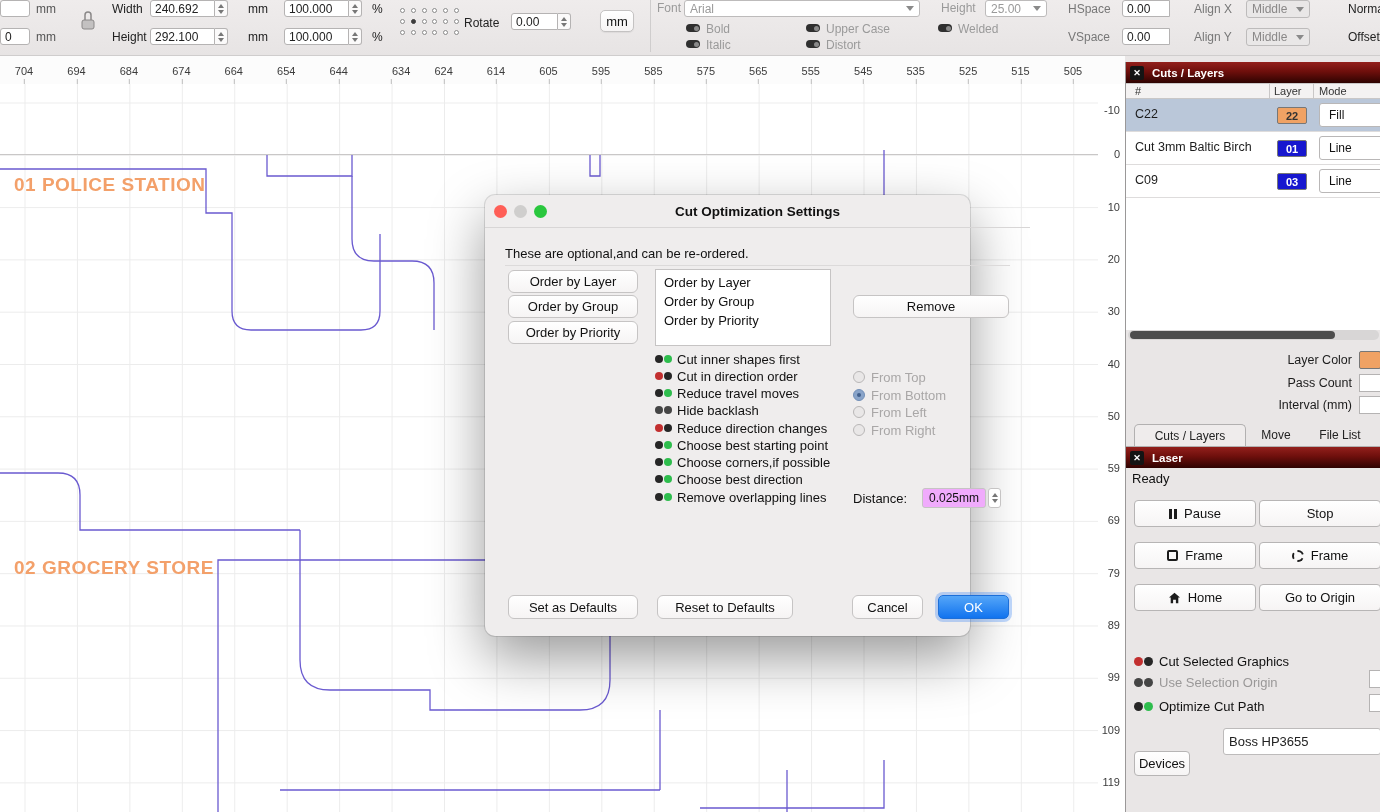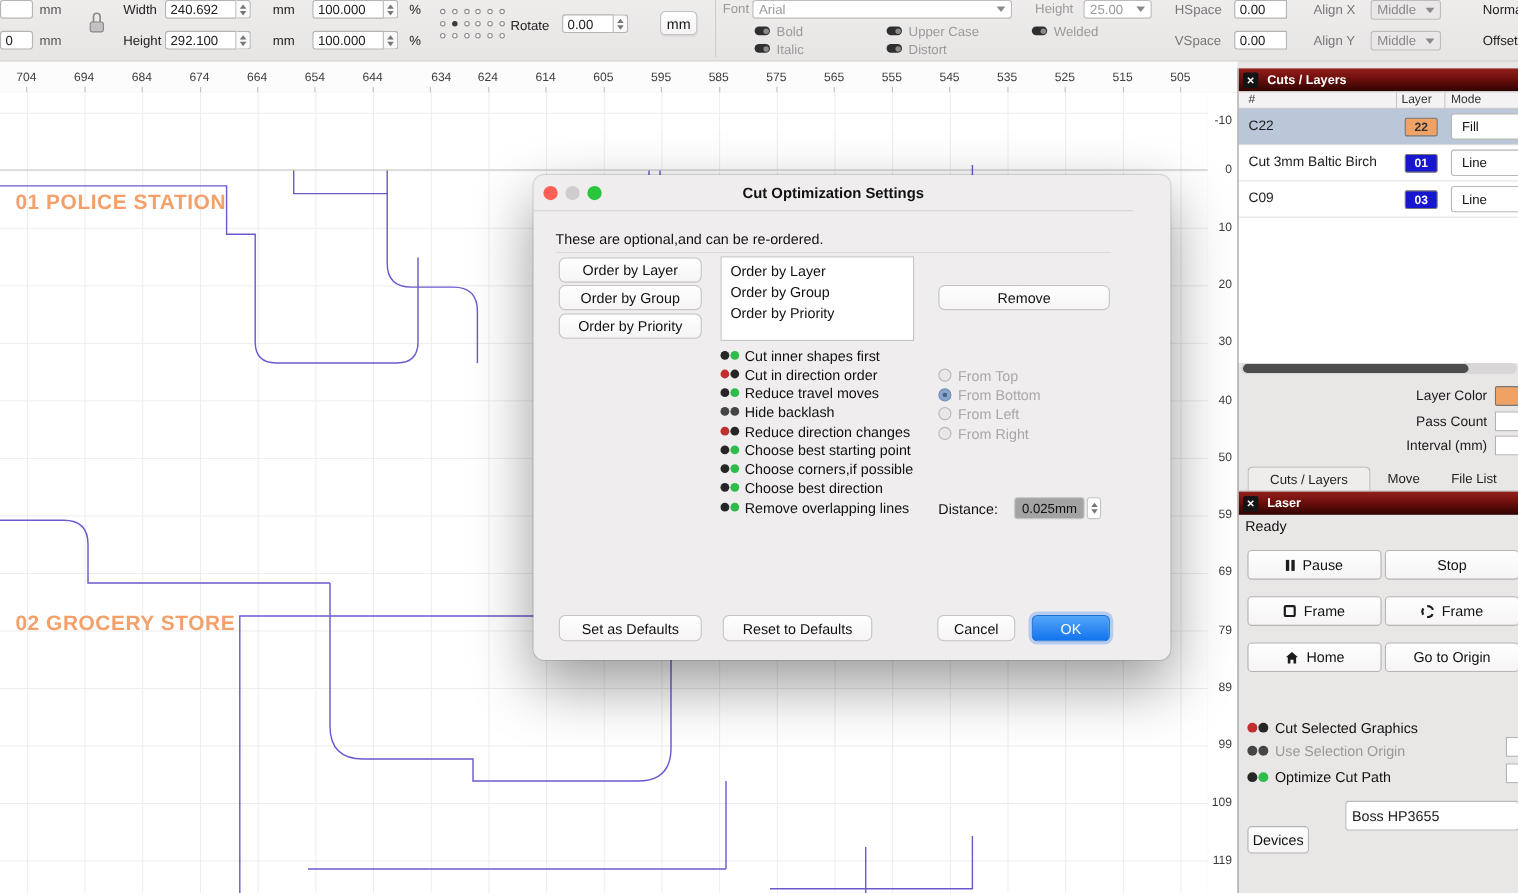--- a/index.html
+++ b/index.html
@@ -71,21 +71,21 @@
   .icon-pause i{width:3px;height:10px;background:#1c1c1c}
   .icon-sq{width:11px;height:11px;border:2px solid #1c1c1c;border-radius:2px;flex:none}
   .icon-circ{width:12px;height:12px;border:2px dashed #1c1c1c;border-radius:50%;flex:none}
   .ltoggle{position:absolute;display:flex;align-items:center;gap:6px;font-size:13px;color:#111;height:16px;white-space:nowrap}
   .ltoggle.muted span{color:#9a9898}
   .dots{position:absolute;display:grid;grid-template-columns:repeat(3,5px);grid-auto-rows:5px;gap:6px}
   .dots i{width:5px;height:5px;border-radius:50%;border:1px solid #8a8a8a;background:#fff}
   .dots i.f{background:#3c3c3c;border-color:#3c3c3c}
   .vsep{position:absolute;width:1px;background:#cfcdcd}
   #toolbar{position:absolute;left:0;top:0;width:1380px;height:56px;background:linear-gradient(#efecec,#e7e4e4);border-bottom:1px solid #cfcdcd}
-  .dialog{position:absolute;left:485px;top:159px;width:579px;height:441px;background:#efeded;border-radius:10px;
+  .dialog{position:absolute;left:485px;top:195px;width:485px;height:441px;background:#efeded;border-radius:10px;
           box-shadow:0 22px 55px rgba(0,0,0,.4),0 0 0 1px rgba(0,0,0,.12);z-index:60}
   .dtitlebar{position:absolute;left:0;top:0;width:545px;height:33px;border-bottom:1px solid #d8d6d6}
   .light{position:absolute;top:10px;width:13px;height:13px;border-radius:50%}
   .dtitle{position:absolute;left:0;top:0;width:545px;height:33px;display:flex;align-items:center;justify-content:center;
           font-size:13.5px;font-weight:bold;color:#111}
   .lbtn{position:absolute;height:23px;background:linear-gradient(#fff,#f6f4f4);border:1px solid #c6c4c4;border-radius:6px;
         font-size:13px;color:#111;display:flex;align-items:center;justify-content:center;white-space:nowrap}
   .listbox{position:absolute;background:#fff;border:1px solid #c6c4c4;font-size:13px;color:#111;padding:3px 0}
   .listbox div{padding:0 8px;line-height:19px;white-space:nowrap}
   .spin2{position:absolute;width:13px;height:20px;background:#fff;border:1px solid #c6c4c4;border-radius:3px;
@@ -491,21 +491,21 @@
     <div class="radrow" style="top:209px">
       <span class="radio st-false"></span>
       <span>From Left</span>
       </div>
     <div class="radrow" style="top:227px">
       <span class="radio st-false"></span>
       <span>From Right</span>
       </div>
 
     <span class="abs" style="left:368px;top:296px;font-size:13px;color:#111">Distance:</span>
-    <div class="abs" style="left:437px;top:293px;width:64px;height:20px;background:#a3a3a3;border:1px solid #c6c4c4;border-radius:3px;display:flex;align-items:center;justify-content:center;font-size:12px;color:#111">0.025mm</div>
+    <div class="abs" style="left:437px;top:293px;width:64px;height:20px;background:#f0abfc;border:1px solid #c6c4c4;border-radius:3px;display:flex;align-items:center;justify-content:center;font-size:12px;color:#111">0.025mm</div>
     <span class="spin2" style="left:503px;top:293px">
         <i class="tri-u"></i>
         <i class="tri-d"></i>
       </span>
 
     <div class="lbtn" style="left:23px;top:400px;width:130px;height:24px">Set as Defaults</div>
     <div class="lbtn" style="left:172px;top:400px;width:136px;height:24px">Reset to Defaults</div>
     <div class="lbtn" style="left:367px;top:400px;width:71px;height:24px">Cancel</div>
     <div class="btn primary" style="left:453px;top:400px;width:71px;height:24px">OK</div>
   </div>

